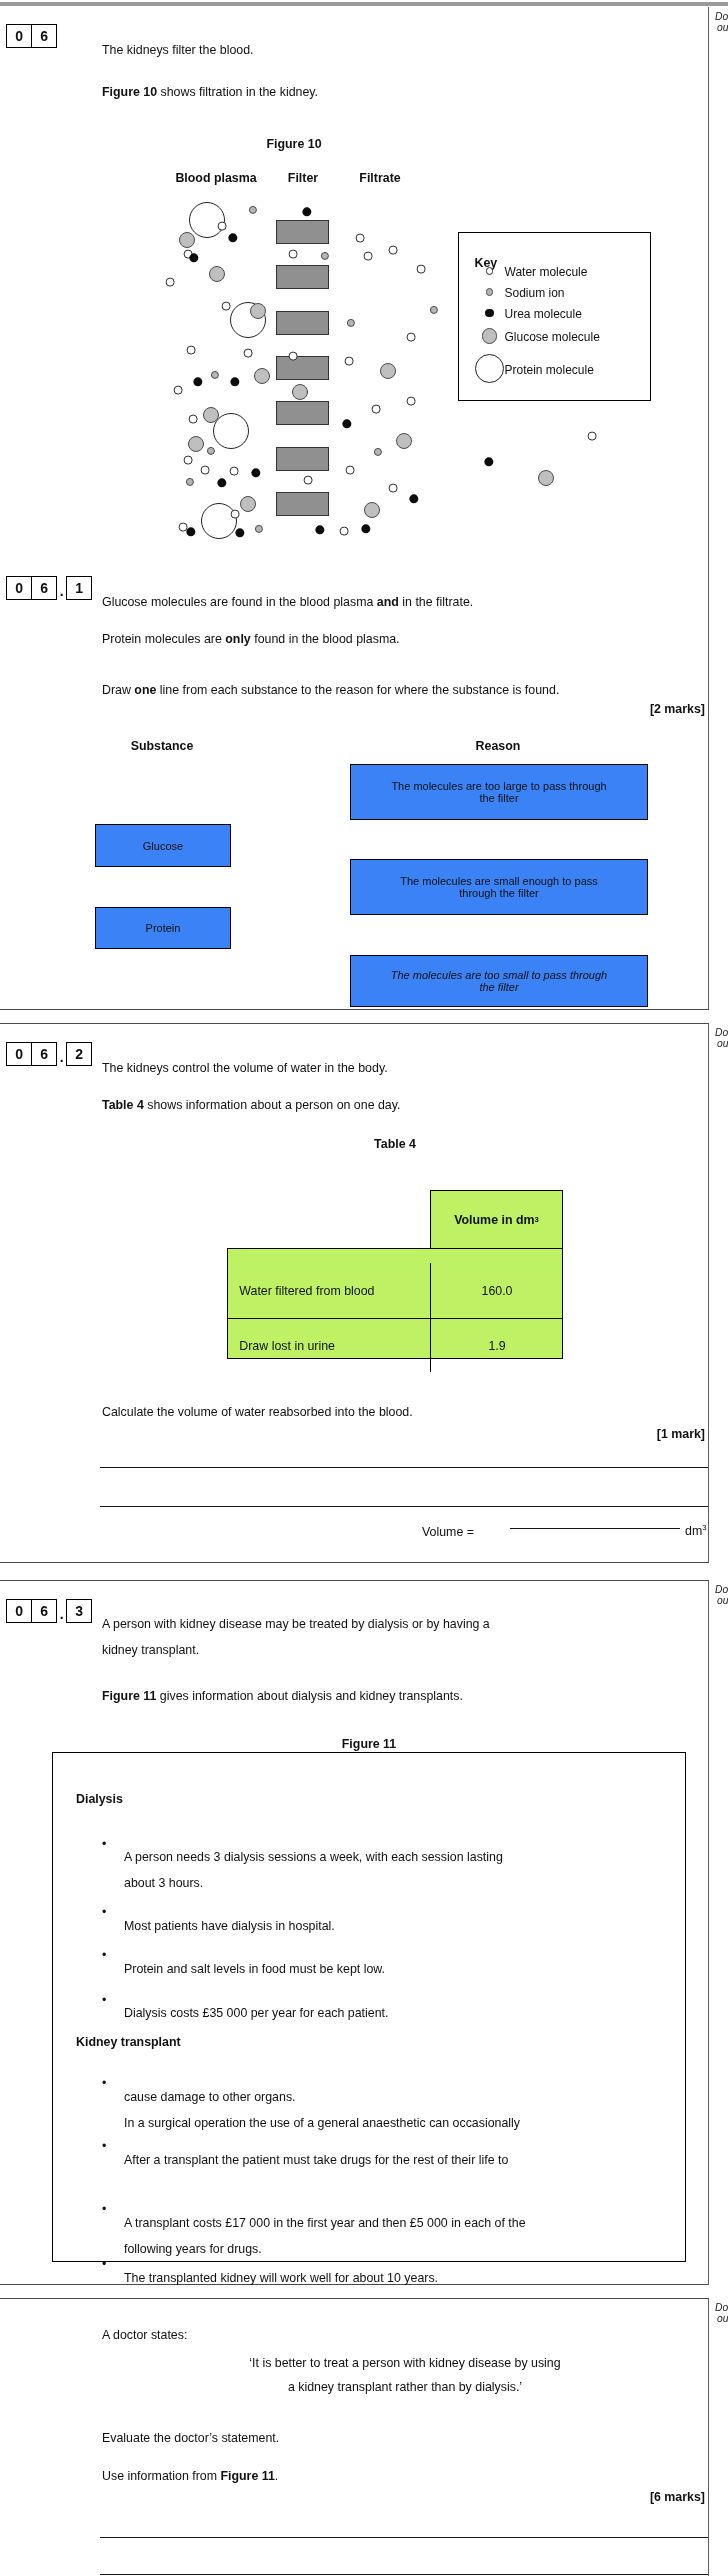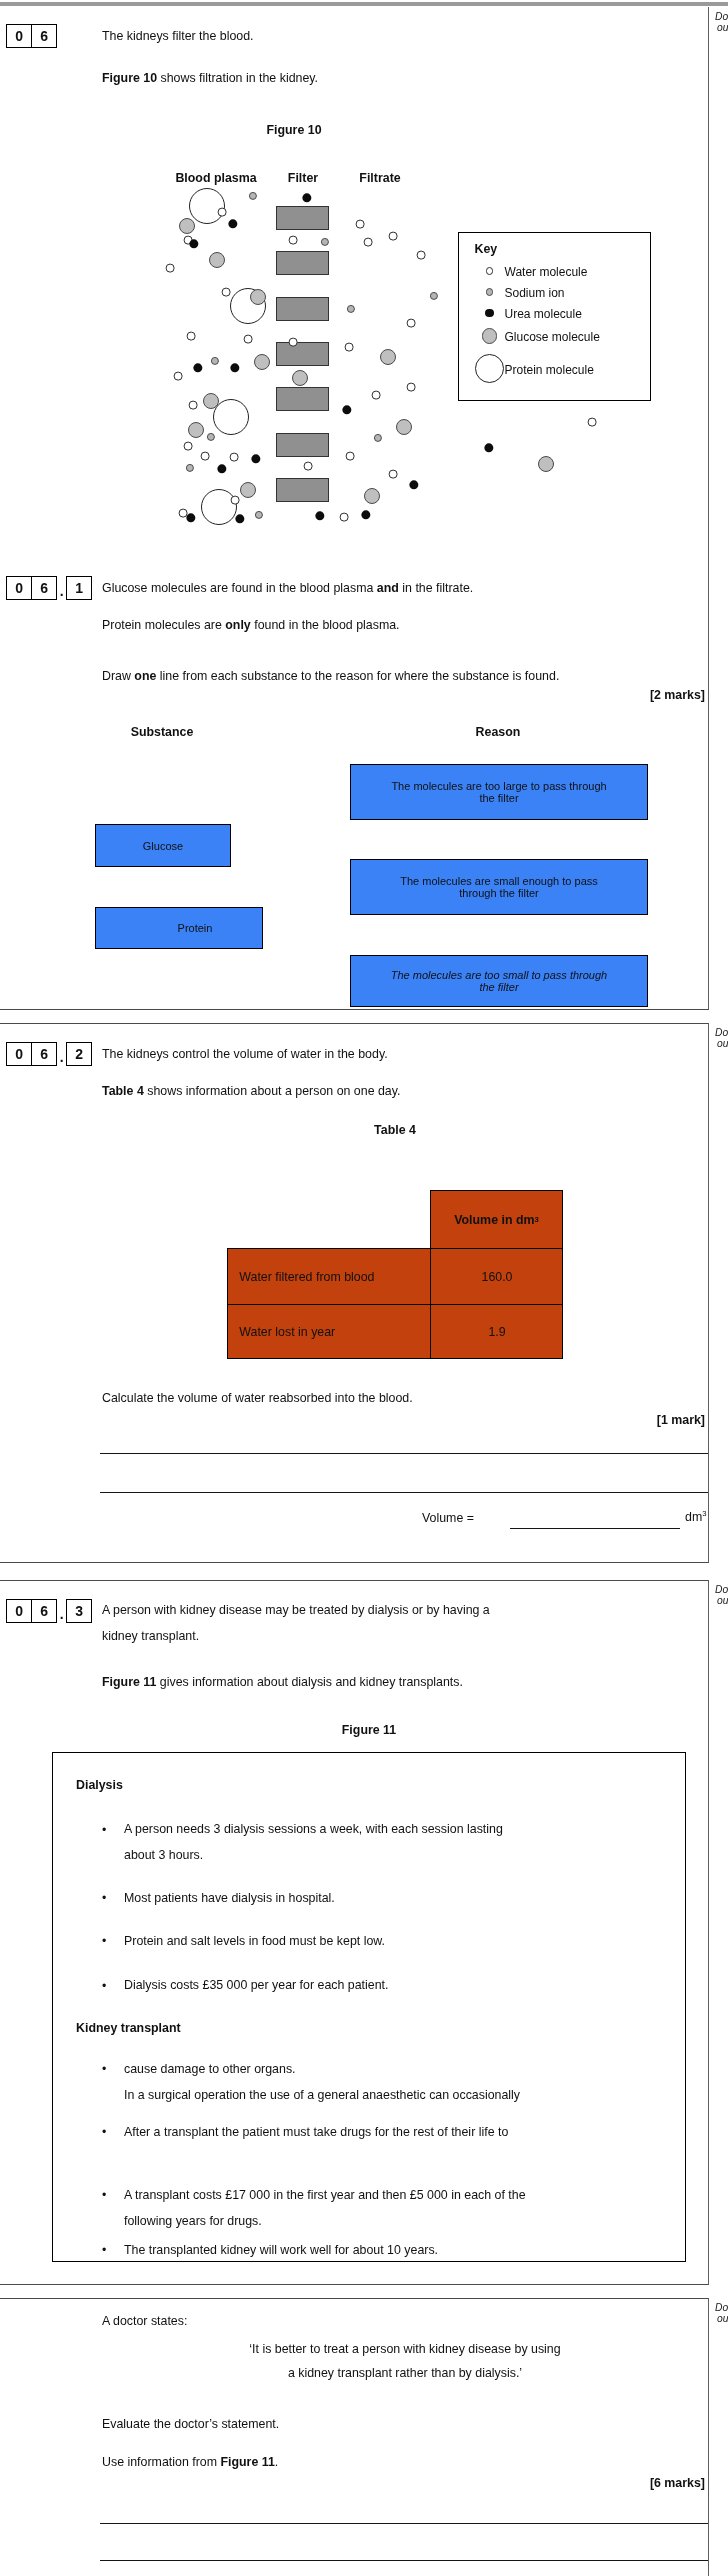--- a/index.html
+++ b/index.html
@@ -1,18 +1,18 @@
 <!DOCTYPE html>
 <html style="font-size:8.2px"><head>
 <meta charset="utf-8">
 <style>
   html,body{margin:0;padding:0;background:#fff;}
   #page{position:relative;width:728px;height:3390px;background:#fff;overflow:hidden;
         font-family:"Liberation Sans",sans-serif;color:#111;}
-  .abs{position:absolute;}
+  .abs{position:absolute;margin-top:14px;}
   .t{font-size:12.4px;color:#111;white-space:nowrap;}
   .b{font-weight:bold;}
   .ctr{text-align:center;}
   .marks{font-weight:bold;font-size:12.4px;white-space:nowrap;}
   .pagerule{position:absolute;left:0;width:728px;height:4.1px;background:#9a9a9a;}
   .section{position:absolute;left:0;width:708px;border-right:1px solid #5f5f5f;}
   .sec-bt{border-top:1px solid #4a4a4a;}
   .sec-bb{border-bottom:1px solid #4a4a4a;}
   .mnote{position:absolute;left:715px;width:20.6px;font-size:10.3px;font-style:italic;color:#222;white-space:nowrap;}
   
@@ -31,21 +31,21 @@
   .pt.glucose{width:16px;height:16px;background:#bfbfbf;border:0.8px solid #4a4a4a;}
   .pt.protein{width:36px;height:36px;background:#fff;border:0.8px solid #222;}
   #keybox{position:absolute;left:458px;top:232px;width:191px;height:167px;border:1px solid #000;background:#fff;}
   .keyrow{position:absolute;left:15.5px;display:flex;align-items:center;}
   .keyicon{display:inline-block;border-radius:50%;box-sizing:border-box;}
   .keylabel{font-size:12px;margin-left:0;white-space:nowrap;}
   
   .matchbox{position:absolute;border:1px solid #000;background:#3b82f6;display:flex;align-items:center;justify-content:center;
             font-size:11px;text-align:center;}
   
-  .tblbox{position:absolute;border:1px solid #000;box-sizing:border-box;background:#c2410c;}
+  .tblbox{position:absolute;border:1px solid #000;box-sizing:border-box;background:#bef264;}
   
   .ansline{position:absolute;left:100px;width:608px;height:1px;background:#151515;}
   .blank{position:absolute;height:1px;background:#151515;}
   .bdot{position:absolute;font-size:12.4px;}
   .blines div{font-size:12.4px;line-height:26px;white-space:nowrap;}
   .sup{font-size:7.7px;vertical-align:super;}
   #fig11box{position:absolute;left:52px;top:1752px;width:634px;height:510px;border:1.5px solid #000;box-sizing:border-box;}
 </style>
 </head>
 <body>
@@ -203,21 +203,21 @@
 
   <div class="matchbox" style="left:350px;top:764px;width:296px;height:54px;">
     <div style="max-width:222px;white-space:normal;">The molecules are too large to pass through the filter</div>
   </div>
   <div class="matchbox" style="left:95px;top:824px;width:134px;height:41px;">
     <div>Glucose</div>
   </div>
   <div class="matchbox" style="left:350px;top:859px;width:296px;height:54px;">
     <div style="max-width:222px;white-space:normal;">The molecules are small enough to pass through the filter</div>
   </div>
-  <div class="matchbox" style="left:95px;top:907px;width:134px;height:40px;padding-left:32px;">
+  <div class="matchbox" style="left:95px;top:907px;width:134px;height:40px;">
     <div>Protein</div>
   </div>
   <div class="matchbox" style="left:350px;top:955px;width:296px;height:50px;font-style:italic;">
     <div style="max-width:222px;white-space:normal;">The molecules are too small to pass through the filter</div>
   </div>
 
   <div class="numbox" style="left:6.2px;top:1042px;">
     <div class="ncell">0</div>
     <div class="ncell join">6</div>
     <div class="ndot">.</div>
@@ -231,21 +231,21 @@
 
   <div class="tblbox" style="left:430px;top:1190px;width:133px;height:59px;display:flex;align-items:center;justify-content:center;">
     <span class="t b">Volume in dm</span>
       <span class="b sup">3</span>
   </div>
   <div class="tblbox" style="left:227px;top:1248px;width:336px;height:111px;border-top-width:1.5px;">
     <div class="abs" style="left:202px;top:0;width:1px;height:100%;background:#000;"></div>
     <div class="abs" style="left:0;top:55px;width:100%;height:1px;background:#000;"></div>
     <div class="abs t" style="left:11.3px;top:20.6px;">Water filtered from blood</div>
     <div class="abs t ctr" style="left:203px;top:20.6px;width:132px;">160.0</div>
-    <div class="abs t" style="left:11.3px;top:76px;">Water lost in year</div>
+    <div class="abs t" style="left:11.3px;top:76px;">Draw lost in urine</div>
     <div class="abs t ctr" style="left:203px;top:76px;width:132px;">1.9</div>
   </div>
 
   <div class="abs t" style="left:102px;top:1391px;">Calculate the volume of water reabsorbed into the blood.</div>
   <div class="abs marks" style="right:23px;top:1413px;">[1 mark]</div>
   <div class="abs" style="left:0;top:0;">
       <div class="ansline" style="top: 1453px;"></div>
       <div class="ansline" style="top: 1492px;"></div>
     </div>
   <div class="abs t" style="left:422px;top:1511px;">Volume =</div>

